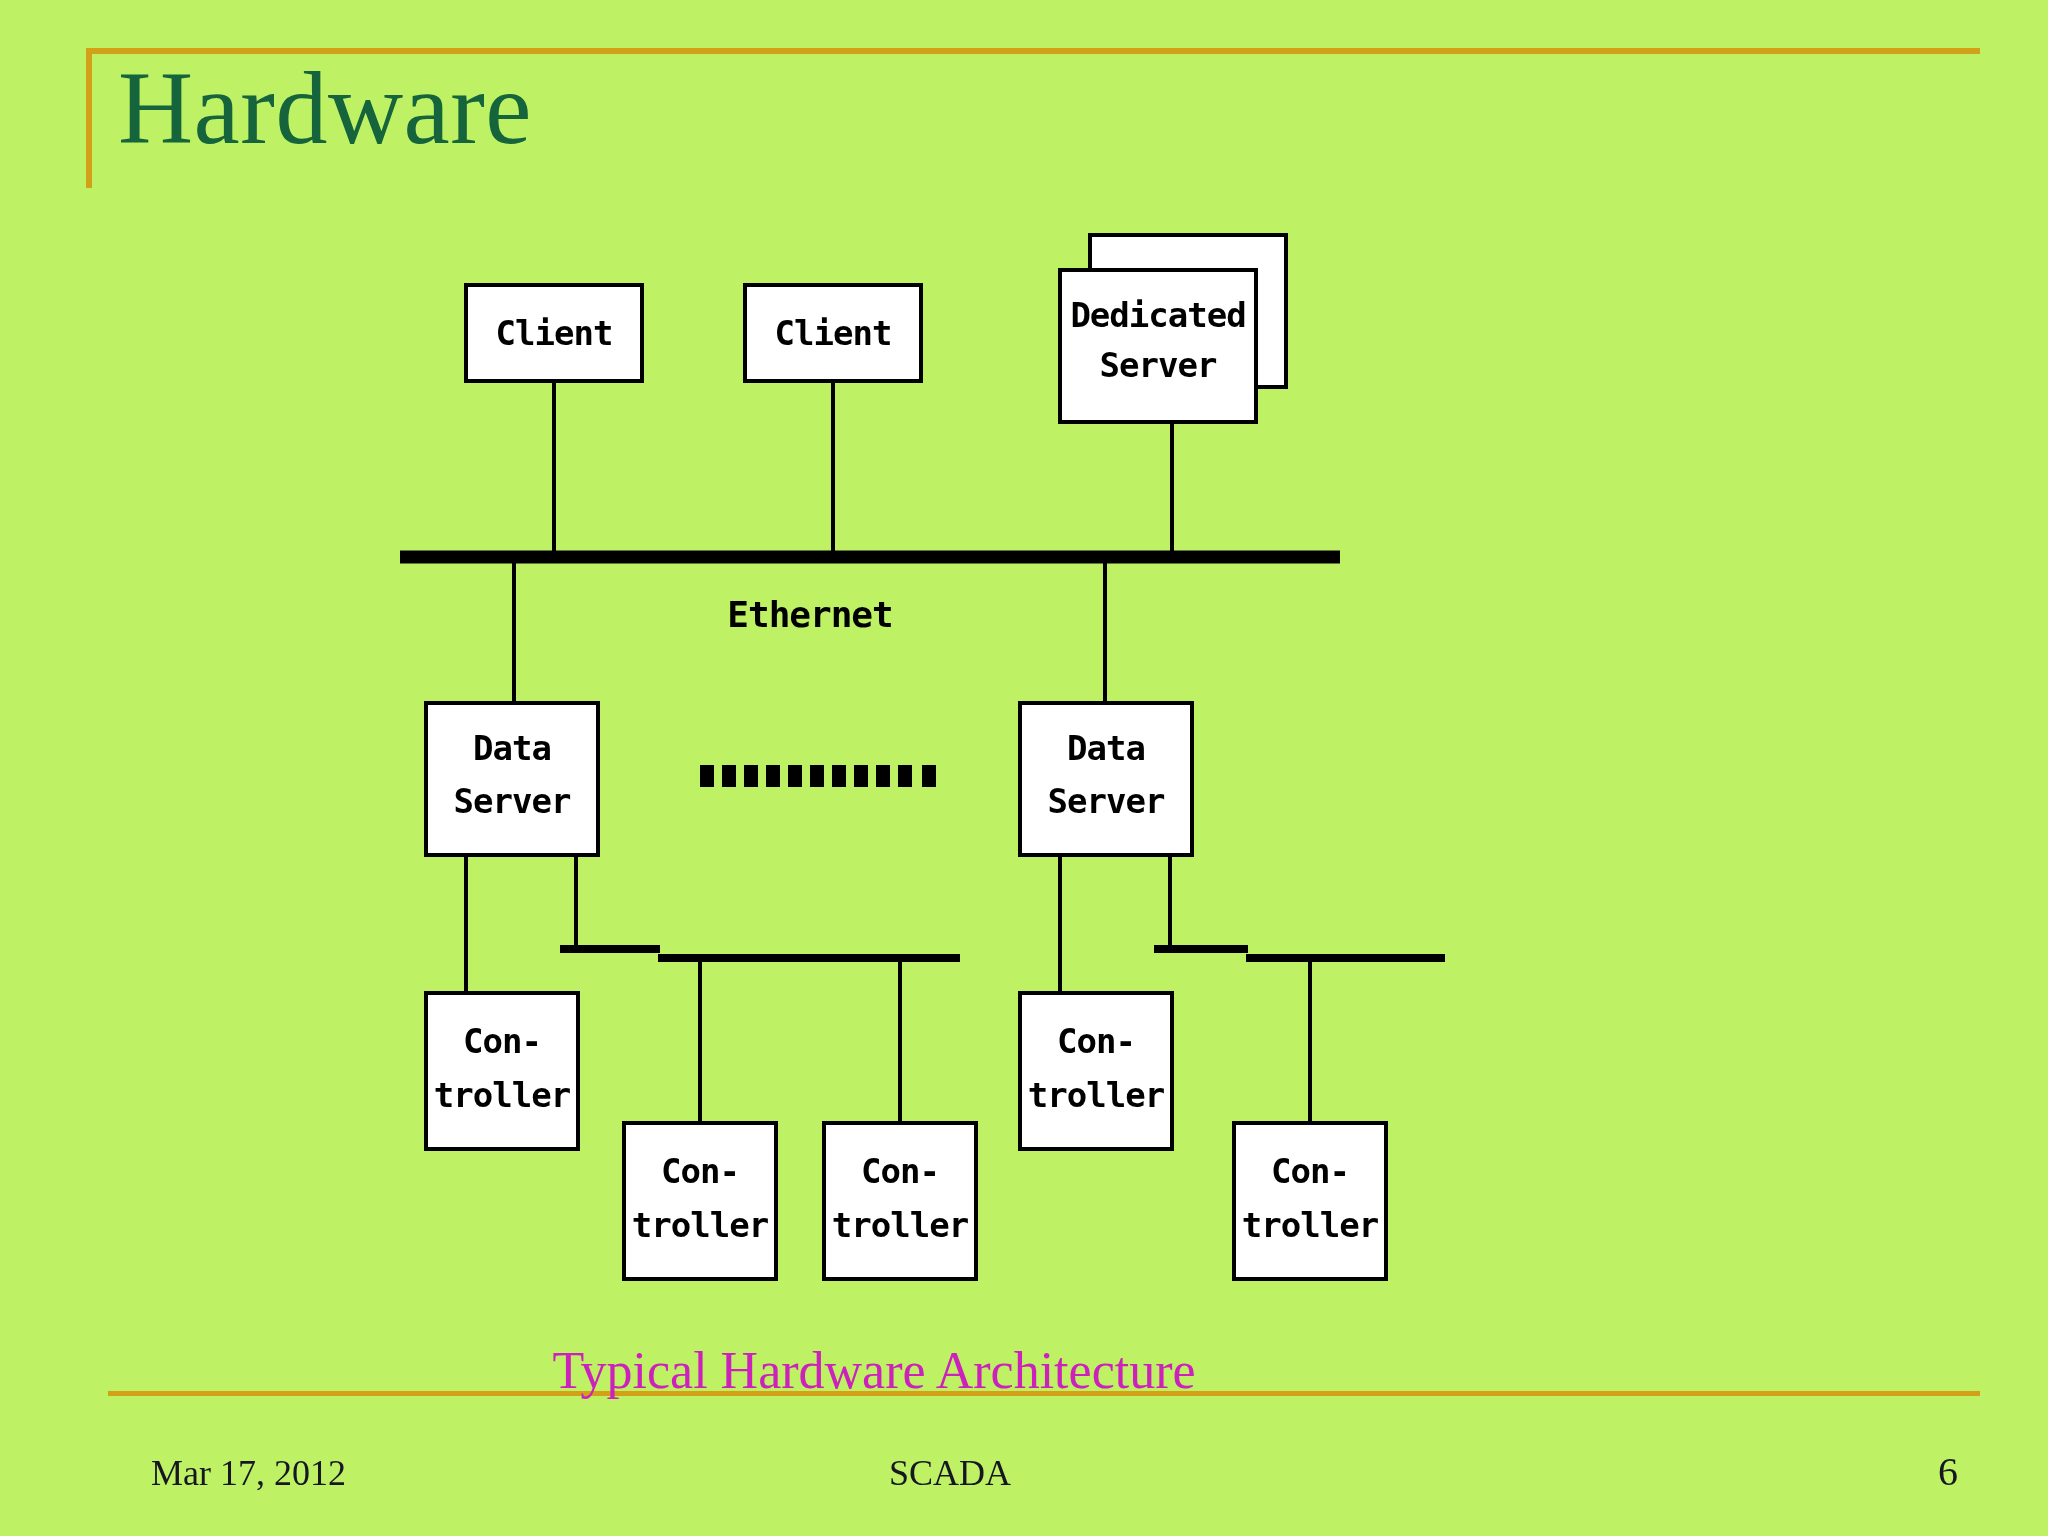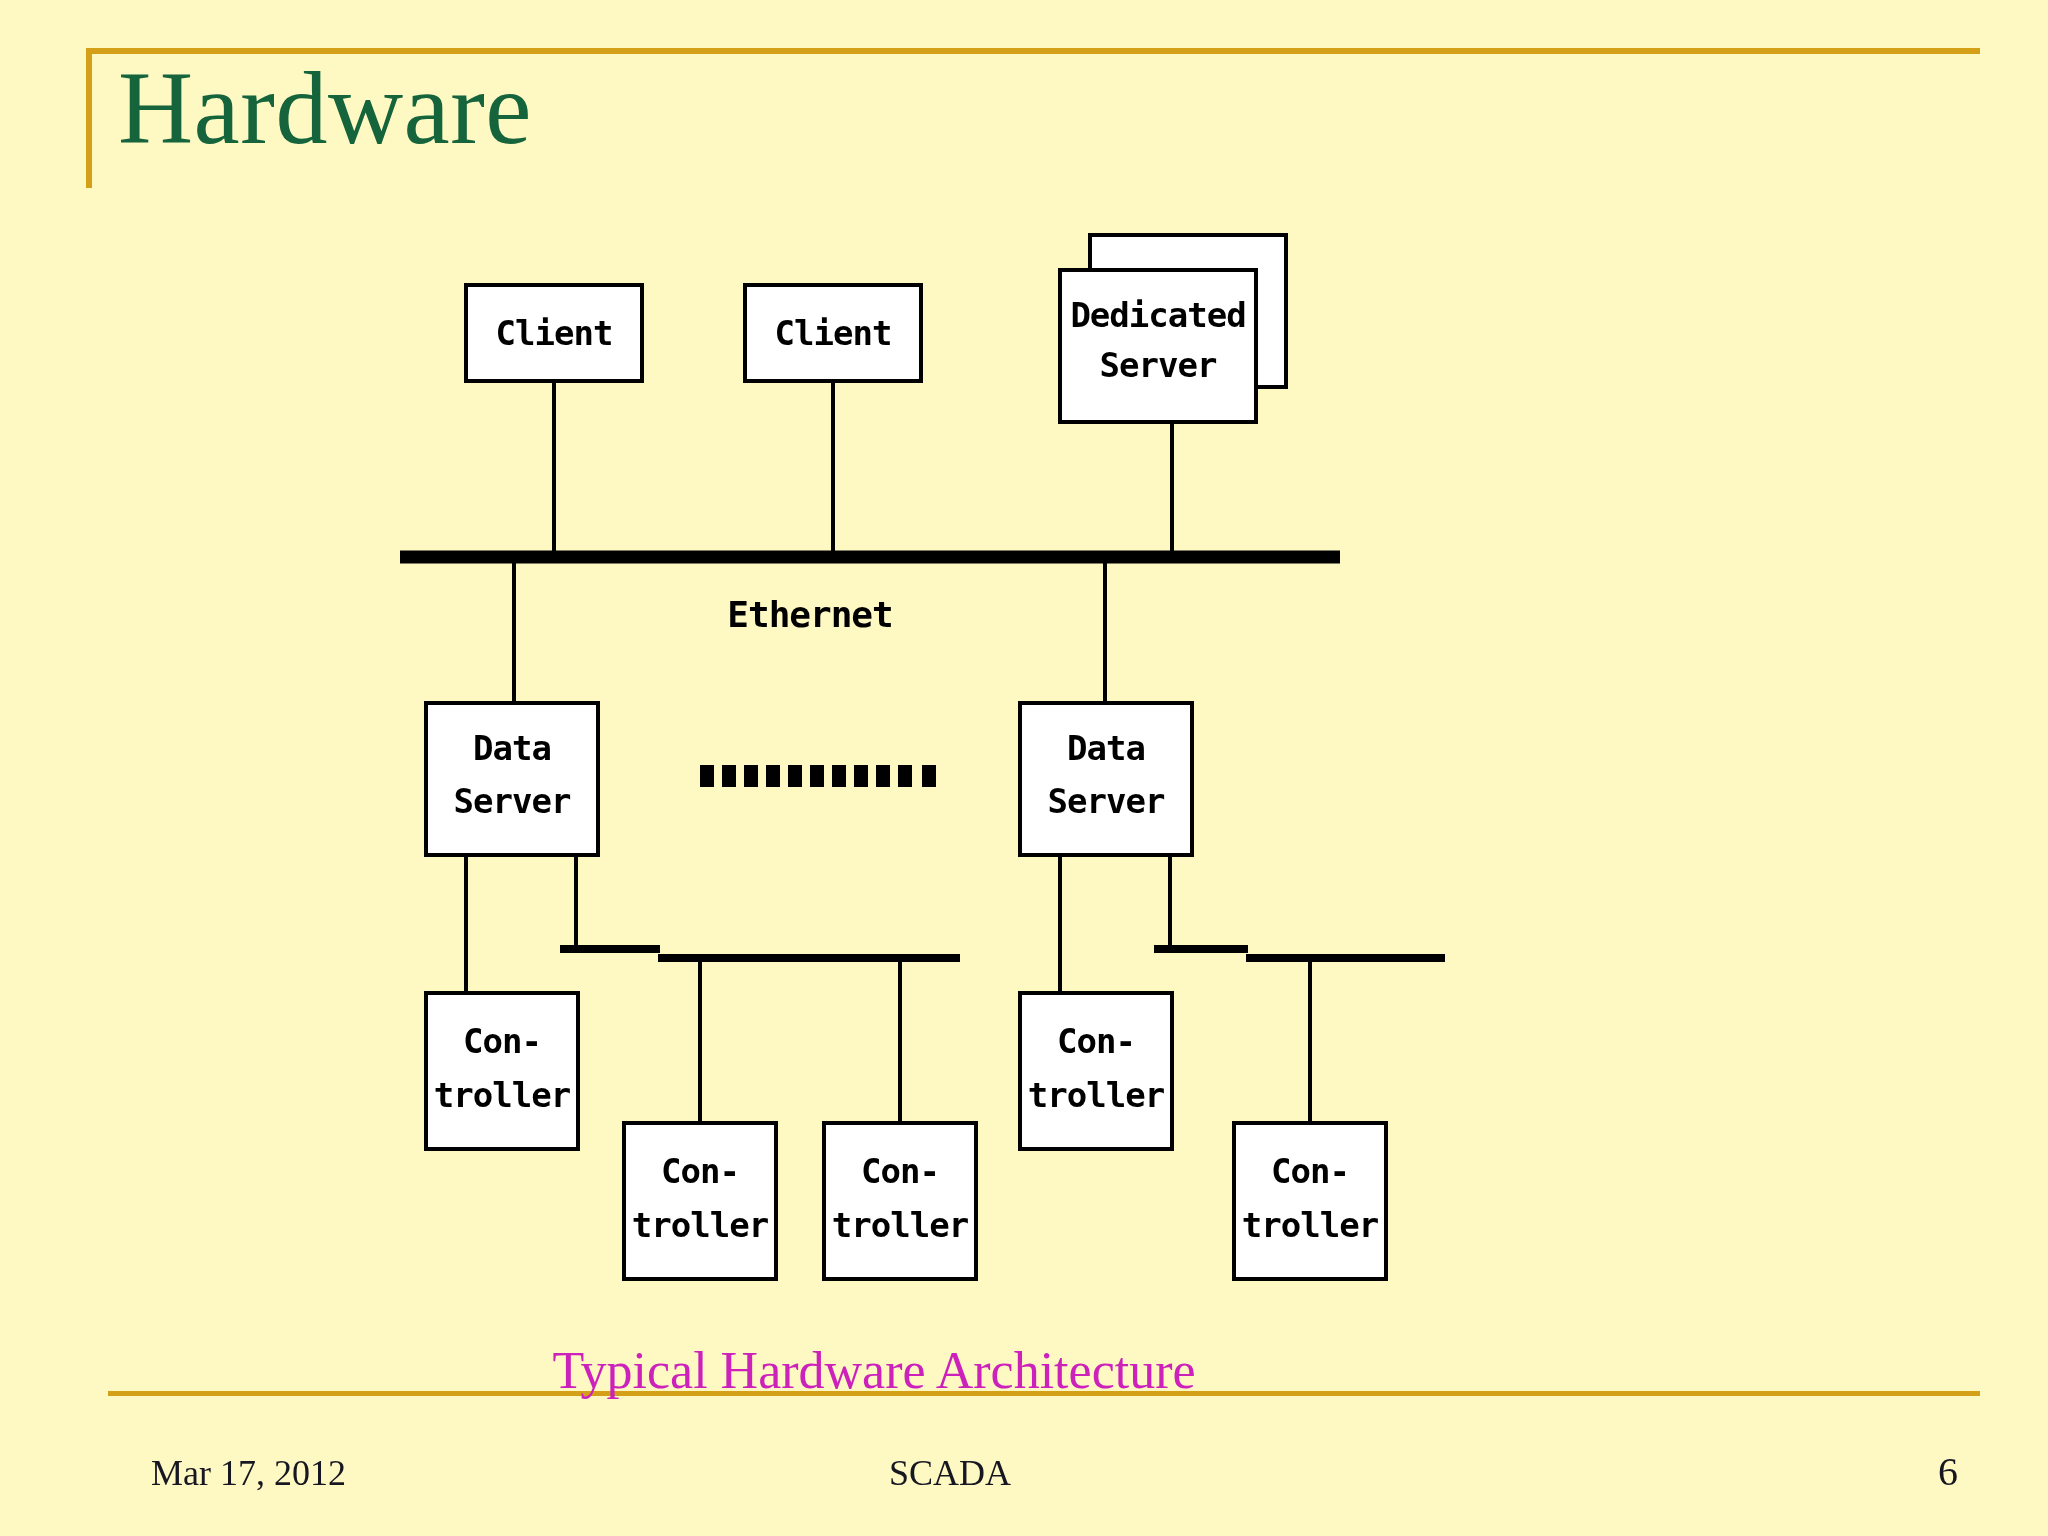--- a/index.html
+++ b/index.html
@@ -13,21 +13,21 @@
     position: relative;
     overflow: hidden;
     font-family: "Liberation Serif", serif;
     -webkit-font-smoothing: antialiased;
   }
 
   
   #slide {
     position: absolute;
     inset: 0;
-    background: #fef9c3;
+    background: #bef264;
   }
 
   
   .title-rule-top {
     position: absolute;
     left: 86px;
     top: 48px;
     width: 1894px;
     height: 6px;
     background: #d4a017;

